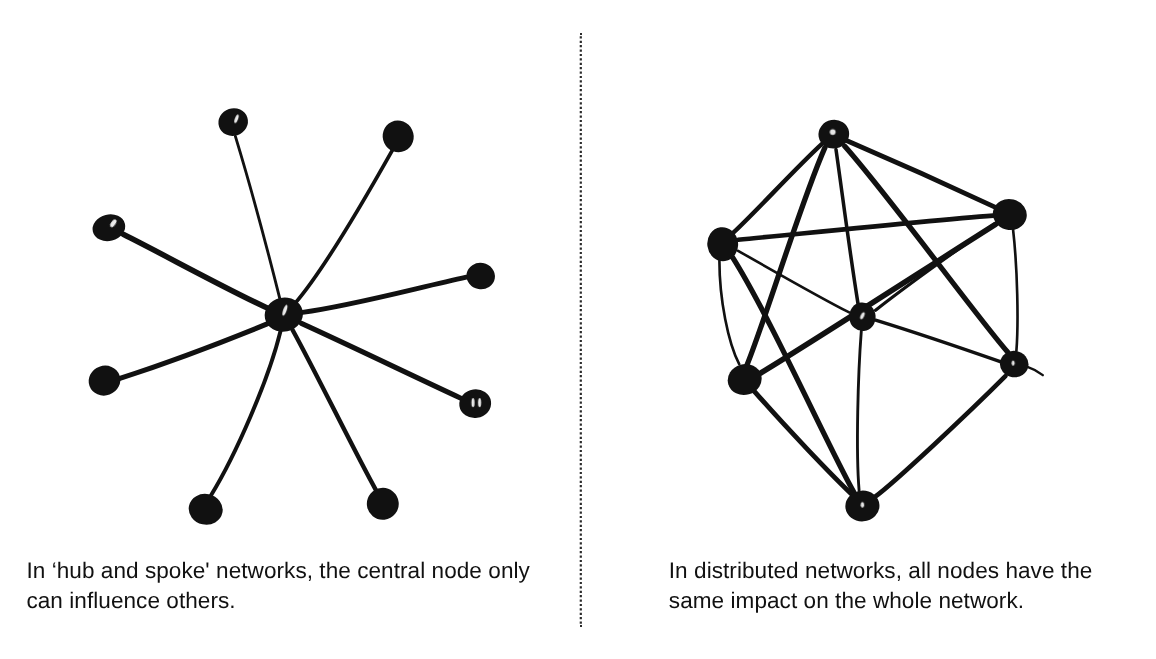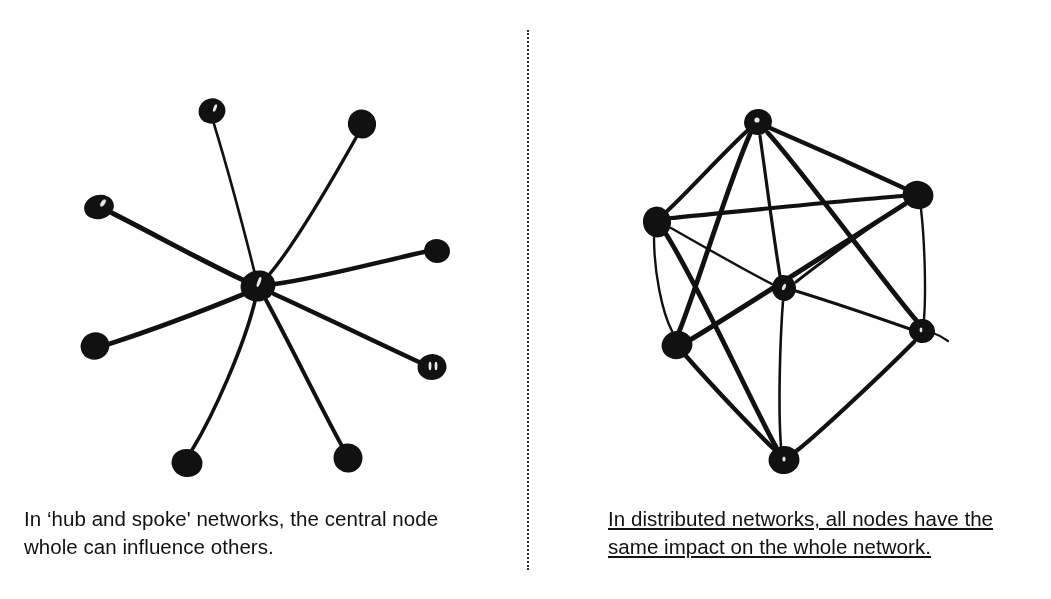--- a/index.html
+++ b/index.html
@@ -39,21 +39,21 @@
   .caption {
     position: absolute;
     font-family: "Liberation Sans", sans-serif;
     font-size: 20.5px;
     line-height: 28px;
     color: #111111;
     letter-spacing: 0.05px;
     white-space: pre-line;
   }
   #caption-left  { left: 24px; top: 505px; width: 470px; }
-  #caption-right { left: 80px; top: 505px; width: 440px; text-decoration: underline; }
+  #caption-right { left: 80px; top: 505px; width: 440px; }
 
   #panel-divider {
     position: absolute;
     left: 527px;
     top: 30px;
     width: 0;
     height: 540px;
     border-left: 2px dotted #2b2b2b;
   }
 </style>
@@ -99,21 +99,21 @@
 
       <g fill="#ffffff" opacity="0.92">
         <ellipse cx="259" cy="282" rx="1.6" ry="5.2" transform="rotate(20 259 282)"></ellipse>
         <ellipse cx="215" cy="108" rx="1.5" ry="4" transform="rotate(20 215 108)"></ellipse>
         <ellipse cx="103" cy="203" rx="2" ry="4" transform="rotate(35 103 203)"></ellipse>
         <ellipse cx="430" cy="366" rx="1.4" ry="4.2"></ellipse>
         <ellipse cx="436" cy="366" rx="1.4" ry="4.2"></ellipse>
       </g>
     </svg>
 
-    <div class="caption" id="caption-left">In ‘hub and spoke' networks, the central node whole can influence others.</div>
+    <div class="caption" id="caption-left">In ‘hub and spoke' networks, the central node only can influence others.</div>
   </div>
 
   <div class="panel" id="panel-right">
 
     <svg class="diagram-svg" id="svg-distributed" width="523" height="500" viewBox="528 0 523 500" aria-hidden="true">
 
       <g fill="none" stroke="#111111" stroke-linecap="round" stroke-linejoin="round">
 
         <path d="M747,131 C722,154 684,196 665,213" stroke-width="4.0"></path>
 

